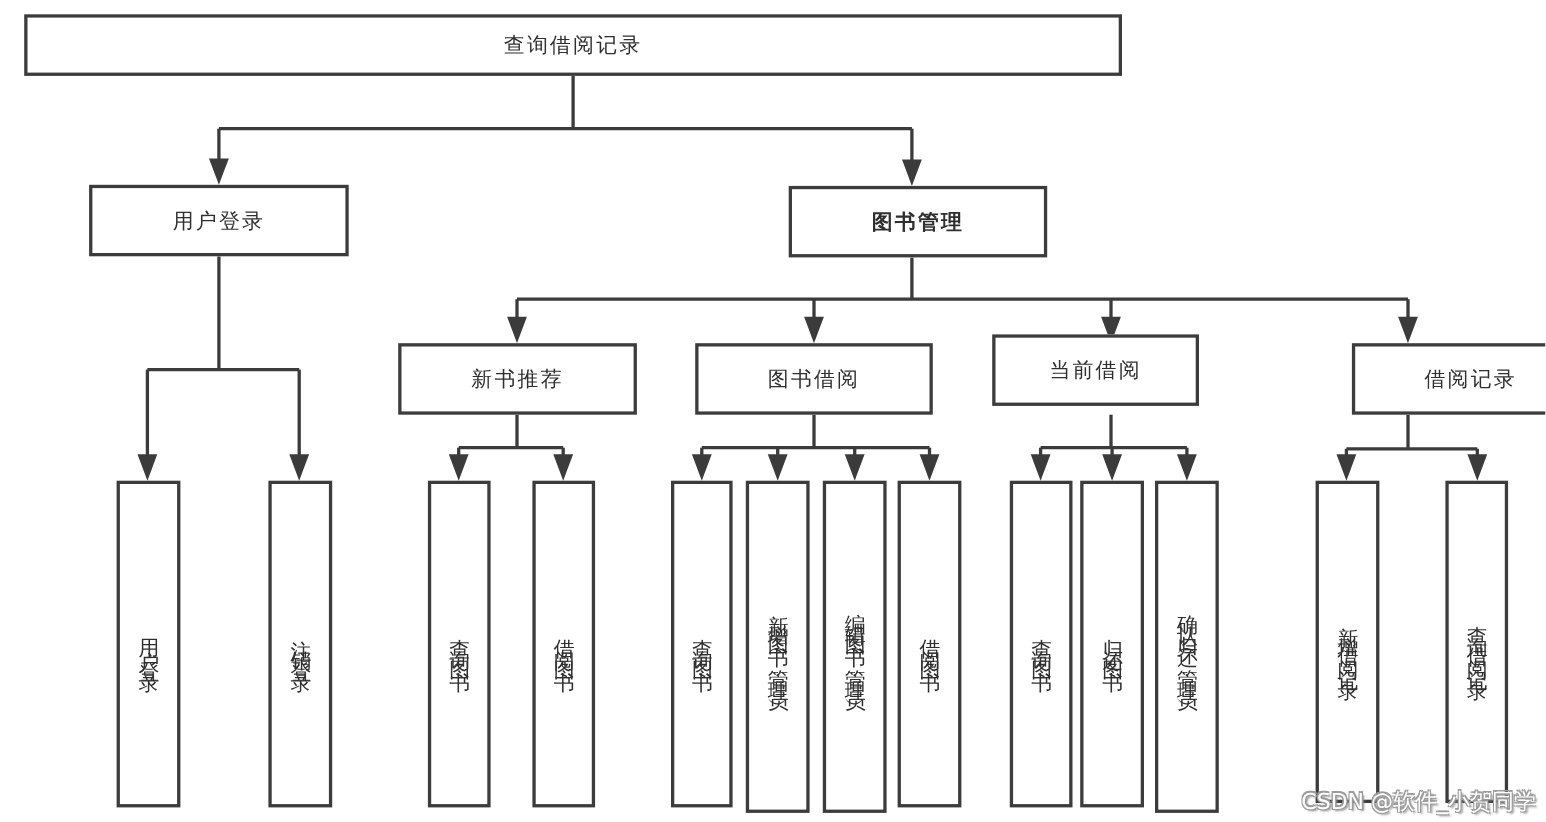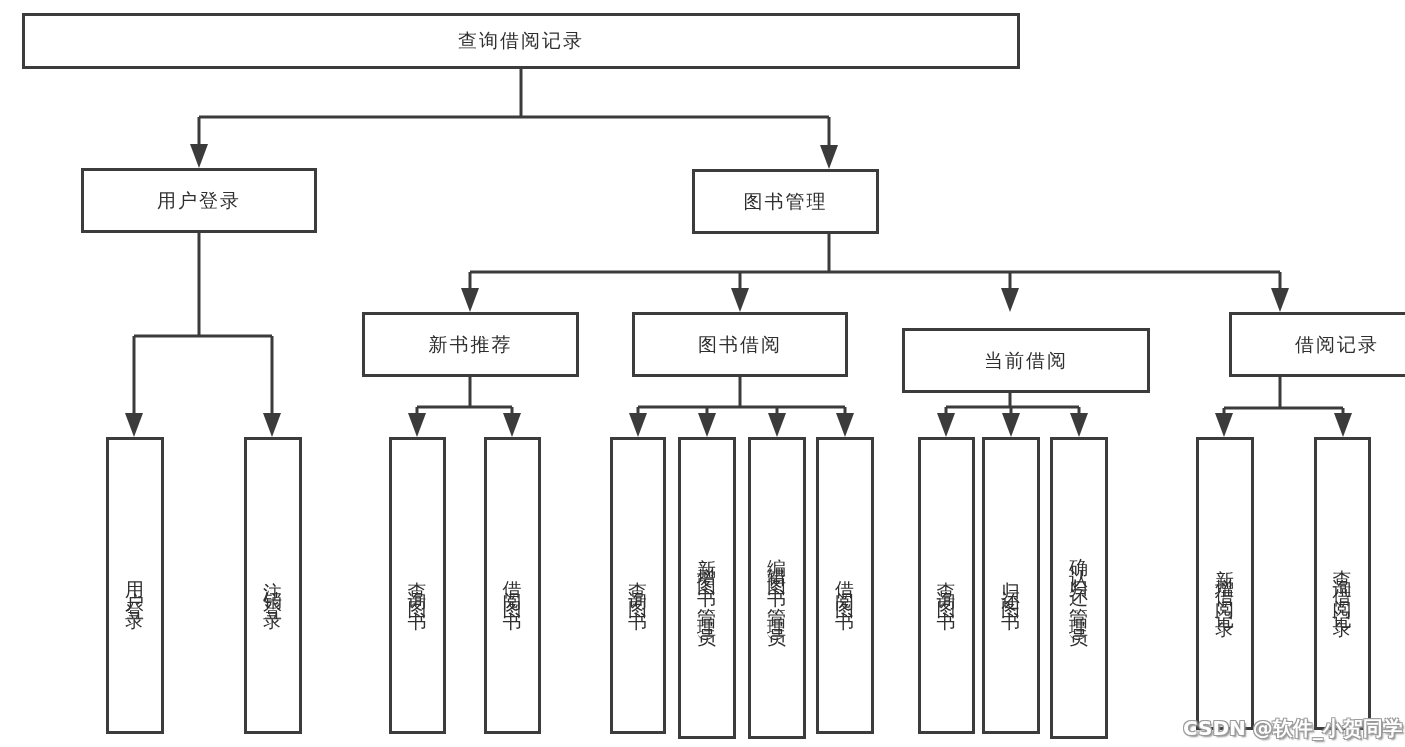--- a/index.html
+++ b/index.html
@@ -53,21 +53,20 @@
     z-index: 3;
     font-size: 20px;
     color: #ffffff;
     white-space: nowrap;
     text-shadow:
       -1px -1px 0 #9b9b9b,
        1px -1px 0 #9b9b9b,
       -1px  1px 0 #9b9b9b,
        1px  1px 0 #9b9b9b,
        2px  2px 2px #8a8a8a;
-    font-weight: bold;
   }
 </style>
 </head>
 <body>
 
 <div id="stage">
 
   <svg id="connectors" viewBox="0 0 1405 747" xmlns="http://www.w3.org/2000/svg">
 
     <g>
@@ -144,31 +143,31 @@
     </g>
   </svg>
 
   <div class="node" style="left:22px; top:13px; width:998px; height:56px;">
     <span>查询借阅记录</span>
   </div>
 
   <div class="node" style="left:81px; top:168px; width:236px; height:65px;">
     <span>用户登录</span>
   </div>
-  <div class="node" style="left:692px; top:169px; width:187px; height:65px;">
+  <div class="node" style="left:717px; top:169px; width:235px; height:65px;font-weight:bold;">
     <span>图书管理</span>
   </div>
 
   <div class="node" style="left:362px; top:312px; width:217px; height:65px;">
     <span>新书推荐</span>
   </div>
   <div class="node" style="left:632px; top:312px; width:216px; height:65px;align-items:center;">
     <span>图书借阅</span>
   </div>
-  <div class="node" style="left:902px; top:328px; width:248px; height:65px;font-family:Liberation Serif, serif;">
+  <div class="node" style="left:902px; top:304px; width:188px; height:65px;font-family:Liberation Serif, serif;">
     <span>当前借阅</span>
   </div>
   <div class="node" style="left:1229px; top:312px; width:216px; height:65px;">
     <span>借阅记录</span>
   </div>
 
   <div class="node vnode" style="left:106px; top:437px; width:58px; height:297px;">
     <span class="vtext">用户登录</span>
   </div>
   <div class="node vnode" style="left:244px; top:437px; width:58px; height:297px;">

